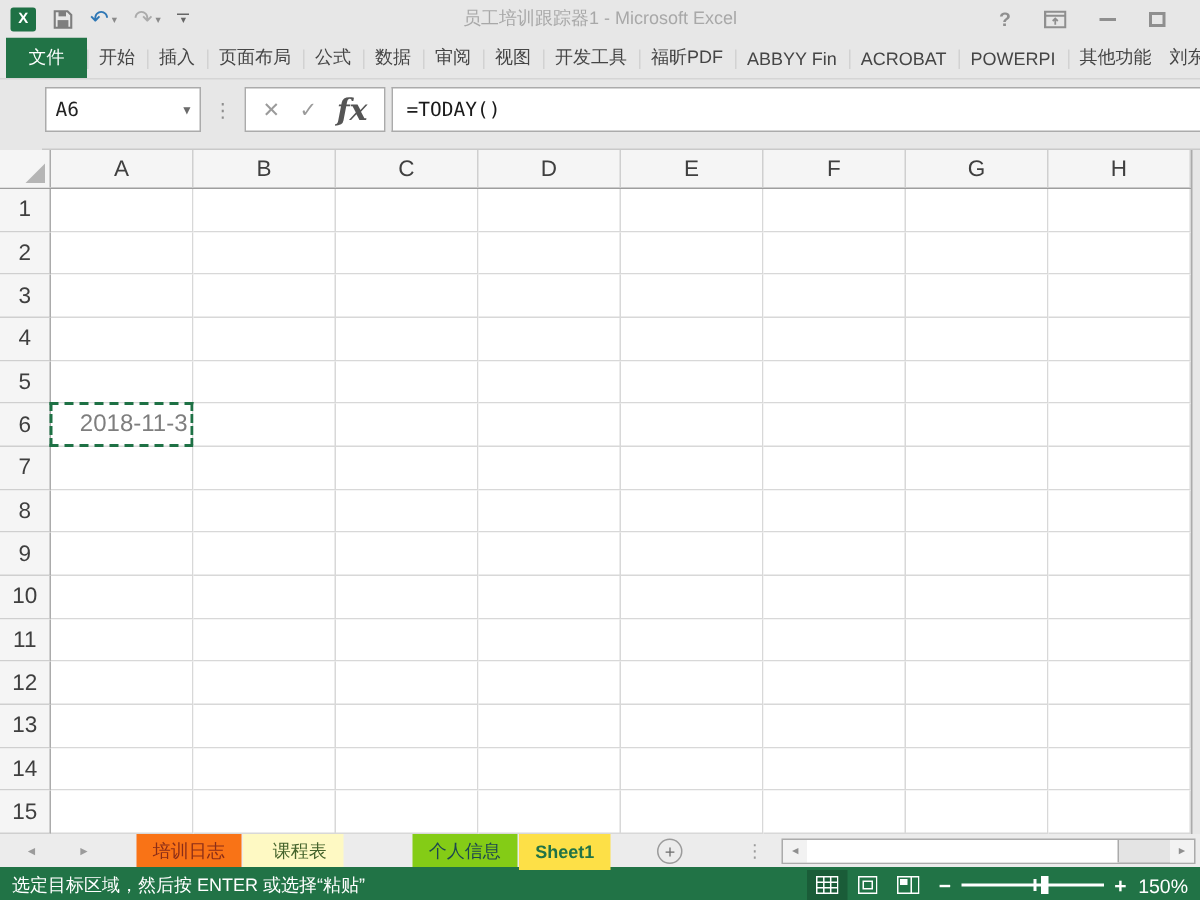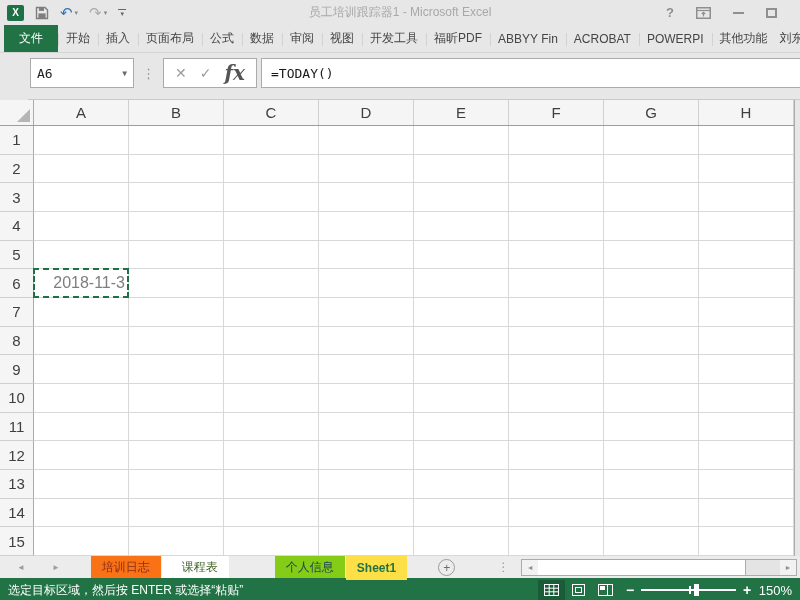--- a/index.html
+++ b/index.html
@@ -381,21 +381,21 @@
 
   <div class="tabbar">
     <div class="greenline"></div>
     <div class="tnav">
       <span>◄</span>
       <span>►</span>
     </div>
     <div class="tabstrip">
 
     <div class="stab" style="background: #f97316; color: rgb(138, 45, 24);">培训日志</div>
-        <div class="stab" style="background: #ffffff; color: rgb(68, 99, 43); padding-left: 20px;">课程表</div>
+        <div class="stab" style="background: #fef9c3; color: rgb(68, 99, 43); padding-left: 20px;">课程表</div>
         <div class="stab" style="background: #84cc16; color: rgb(28, 70, 80); margin-left: 45px;">个人信息</div>
         <div class="stab stab-active" style="background: #fde047; color: rgb(33, 115, 70);">Sheet1</div>
       </div>
     <div class="addsheet">+</div>
     <span class="tdots">⋮</span>
     <div class="hscroll">
       <div class="sbtn">◄</div>
       <div class="sthumb"></div>
       <div class="strest"></div>
       <div class="sbtn">►</div>

